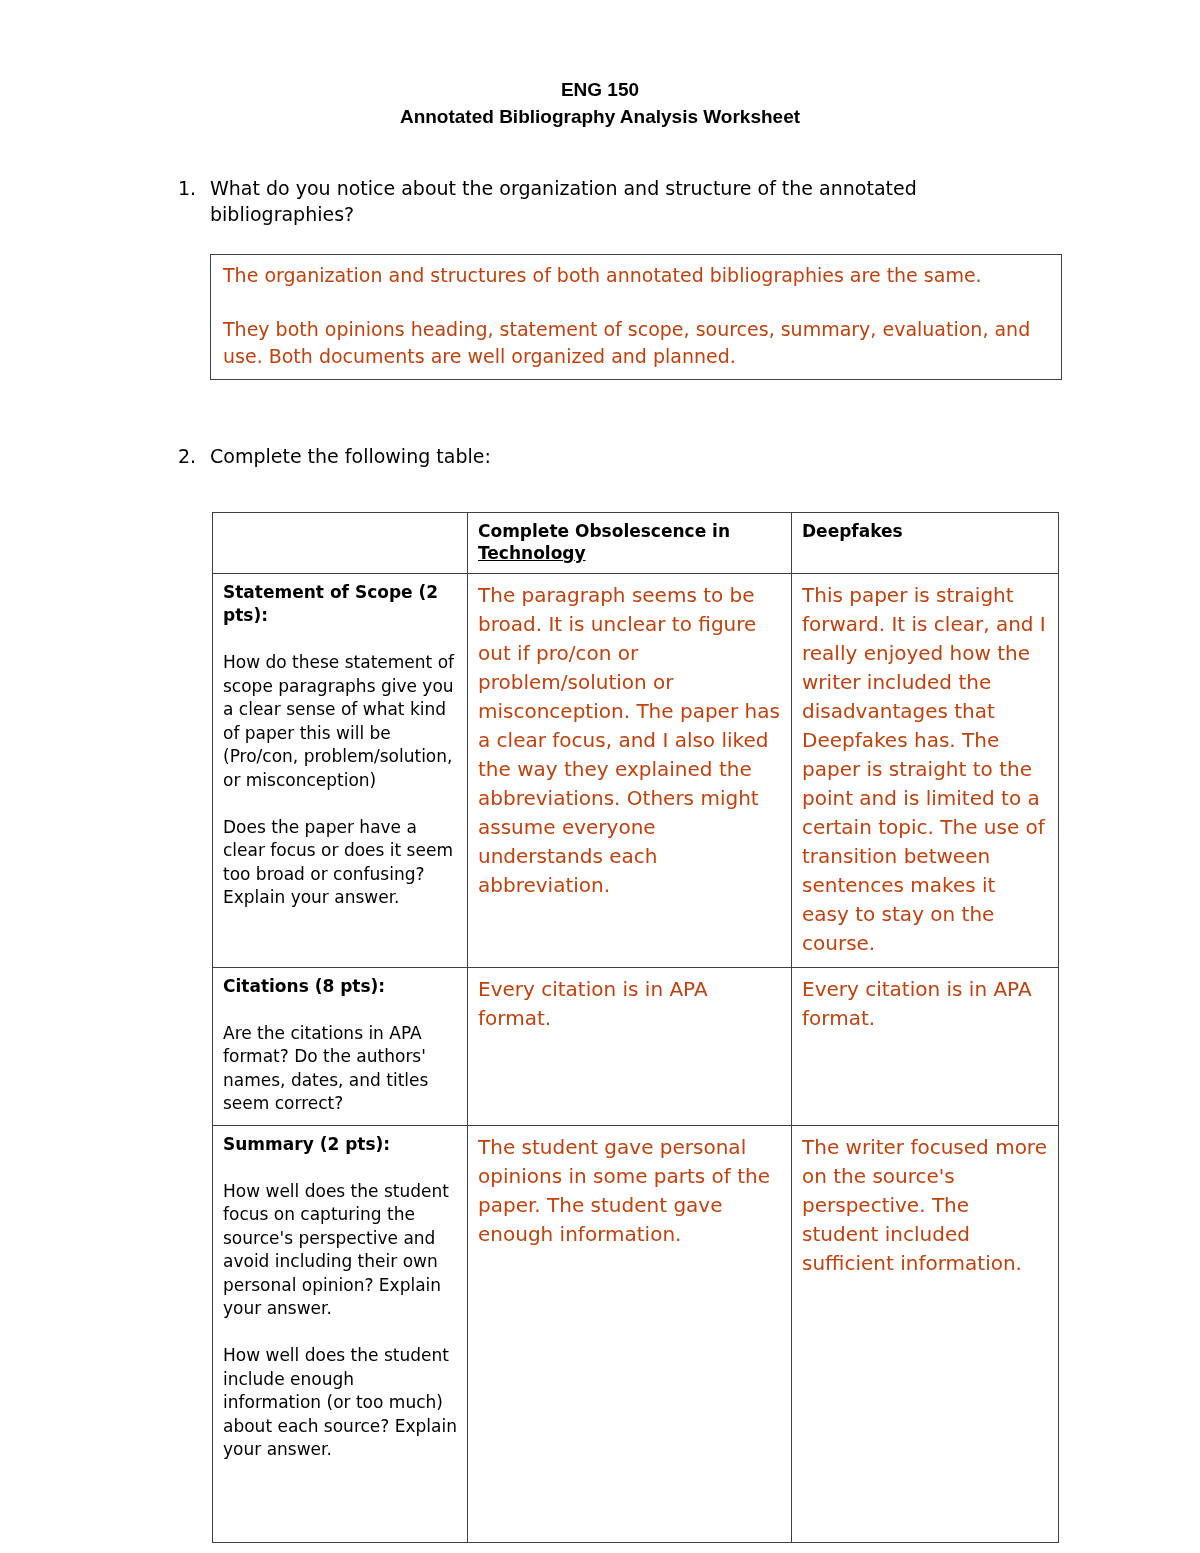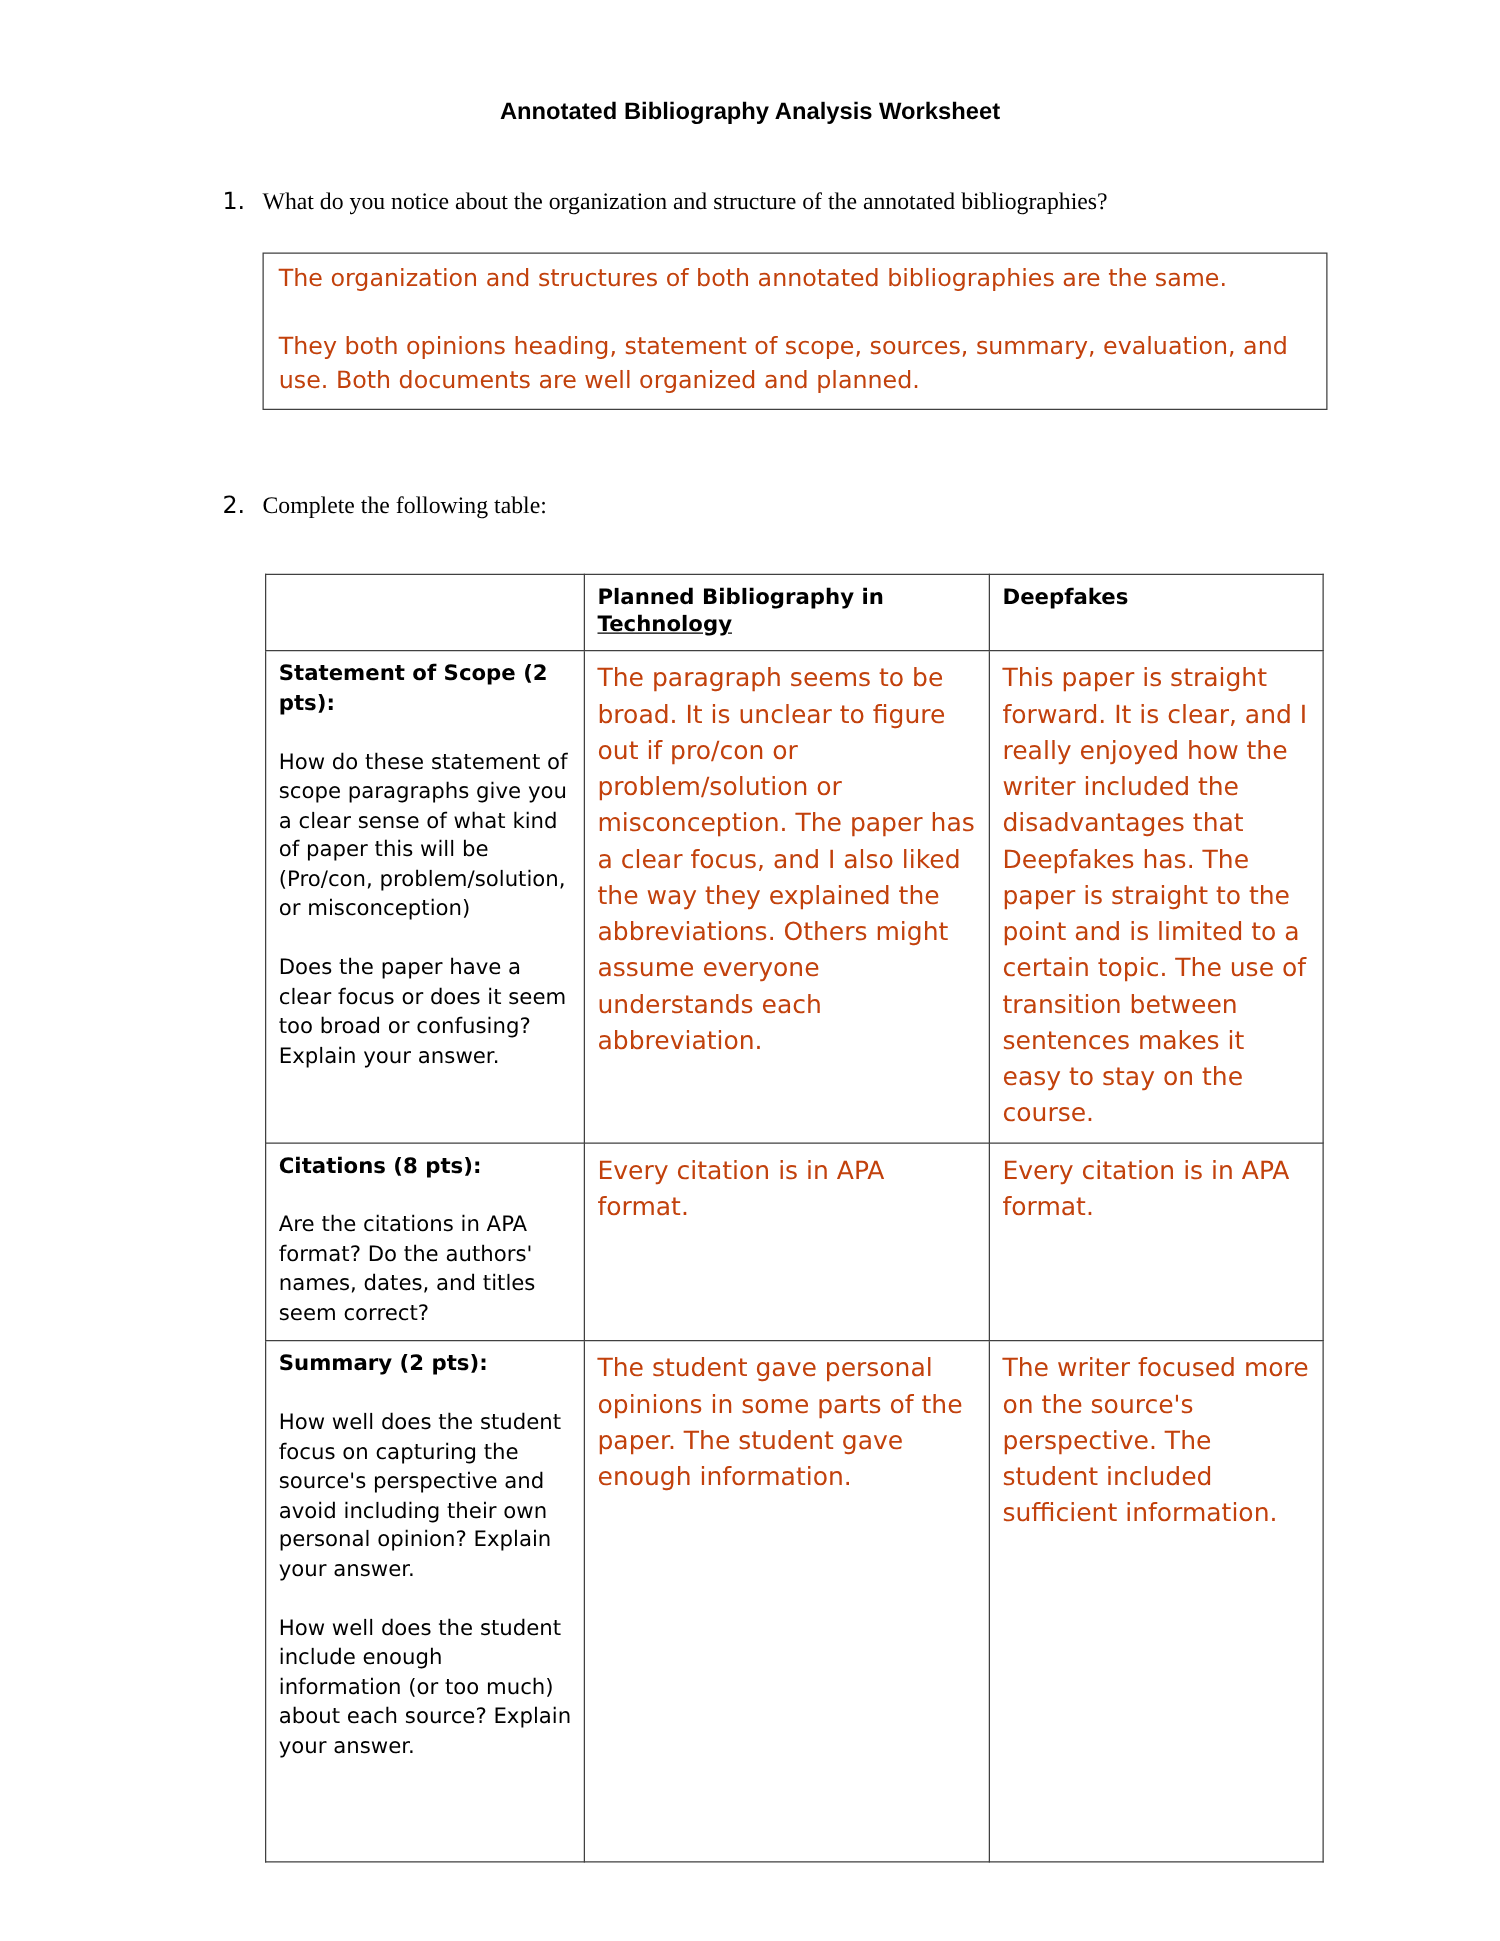--- a/index.html
+++ b/index.html
@@ -35,21 +35,20 @@
     margin-left: 178px;
     font-size: 19px;
     line-height: 1.35;
   }
   .question .qnum {
     width: 32px;
     flex: 0 0 32px;
   }
   .question .qtext {
     max-width: 795px;
-    font-family: Liberation Serif, serif;
   }
   .q1 { margin-bottom: 27px; }
   .q2 { margin-bottom: 42px; }
 
   
   .answer-box {
     margin-left: 210px;
     width: 852px;
     box-sizing: border-box;
     border: 1px solid #404040;
@@ -99,20 +98,21 @@
     line-height: 29px;
   }
   .row-tall td { height: 400px; }
 </style>
 </head>
 <body>
 
 <div class="page">
 
   <div class="doc-header">
+    <div>ENG 150</div>
     <div>Annotated Bibliography Analysis Worksheet</div>
   </div>
 
   <div class="question q1">
     <span class="qnum">1.</span>
     <div class="qtext">What do you notice about the organization and structure of the annotated bibliographies?</div>
   </div>
 
   <div class="answer-box answer-text">
     <p>The organization and structures of both annotated bibliographies are the same.</p>
@@ -127,21 +127,21 @@
   <table class="analysis-table">
     <colgroup>
       <col style="width:255px">
       <col style="width:324px">
       <col style="width:267px">
     </colgroup>
     <tbody>
       <tr>
         <td class="hcell"></td>
         <td class="hcell">
-          <span>Planned Bibliography in</span><br>
+          <span>Complete Obsolescence in</span><br>
           <span class="underline">Technology</span>
         </td>
         <td class="hcell">Deepfakes</td>
       </tr>
 
       <tr>
         <td class="prompt-cell">
           <p class="prompt-title">Statement of Scope (2 pts):</p>
           <p>How do these statement of scope paragraphs give you a clear sense of what kind of paper this will be (Pro/con, problem/solution, or misconception)</p>
           <p>Does the paper have a clear focus or does it seem too broad or confusing? Explain your answer.</p>

